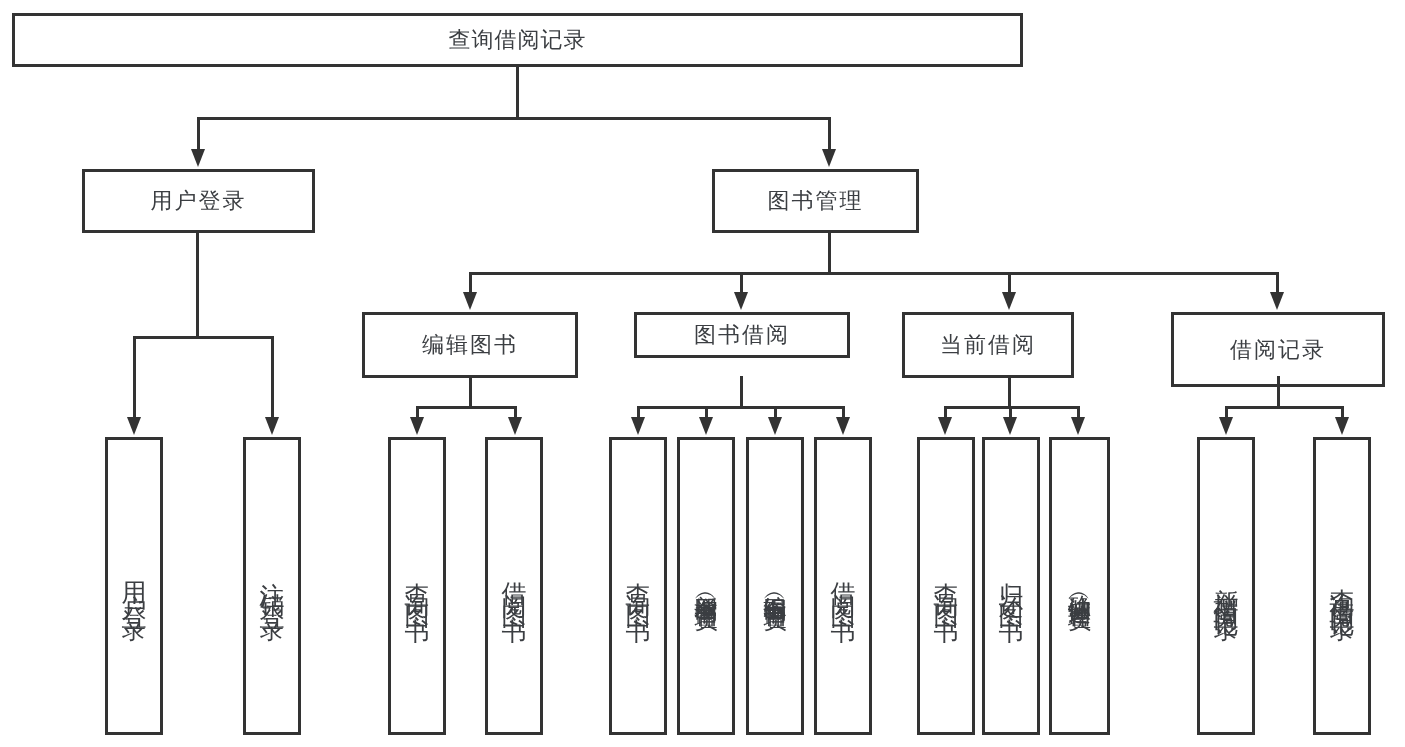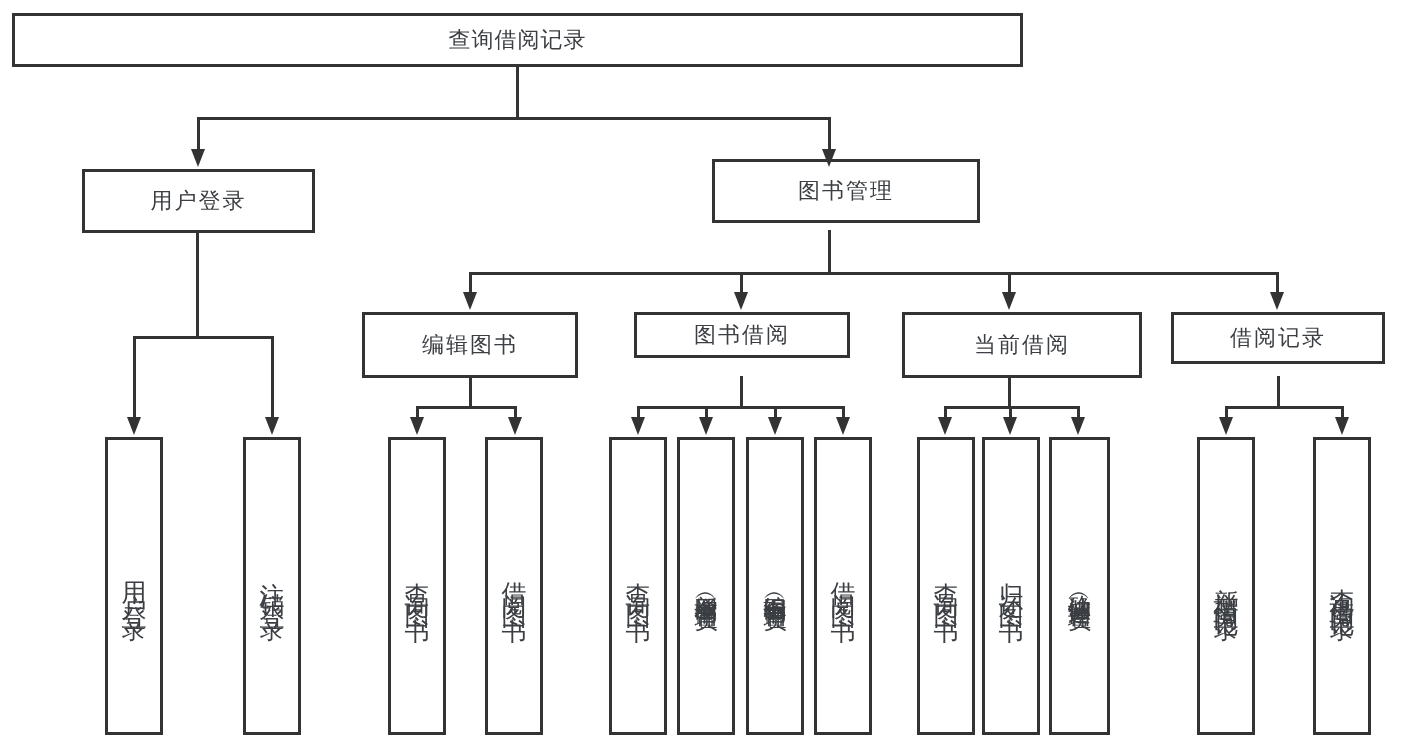--- a/index.html
+++ b/index.html
@@ -44,37 +44,37 @@
 <div id="canvas">
 
   <div class="box rootbox" style="left:12px;top:13px;width:1011px;height:54px;">
     <span>查询借阅记录</span>
   </div>
 
   <div class="box hbox" style="left:82px;top:169px;width:233px;height:64px;">
     <span>用户登录</span>
   </div>
 
-  <div class="box hbox" style="left:712px;top:159px;width:268px;height:64px;">
+  <div class="box hbox" style="left:712px;top:169px;width:207px;height:64px;">
     <span>图书管理</span>
   </div>
 
   <div class="box hbox" style="left:362px;top:312px;width:216px;height:66px;">
     <span>编辑图书</span>
   </div>
 
   <div class="box hbox" style="left:634px;top:312px;width:216px;height:46px;justify-content:center;">
     <span>图书借阅</span>
   </div>
 
-  <div class="box hbox" style="left:902px;top:312px;width:240px;height:66px;">
+  <div class="box hbox" style="left:902px;top:312px;width:172px;height:66px;">
     <span>当前借阅</span>
   </div>
 
-  <div class="box hbox" style="left:1171px;top:312px;width:214px;height:52px;">
+  <div class="box hbox" style="left:1171px;top:312px;width:214px;height:75px;">
     <span>借阅记录</span>
   </div>
 
   <div class="box vbox" style="left:105px;top:437px;width:58px;height:298px;">
     <span>用户登录</span>
   </div>
 
   <div class="box vbox" style="left:243px;top:437px;width:58px;height:298px;">
     <span>注销登录</span>
   </div>

